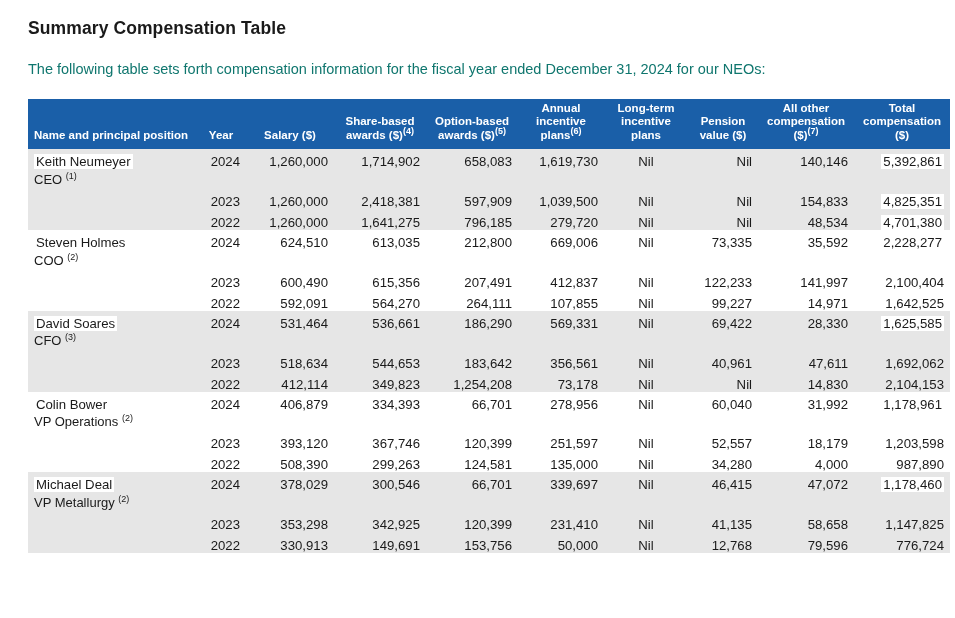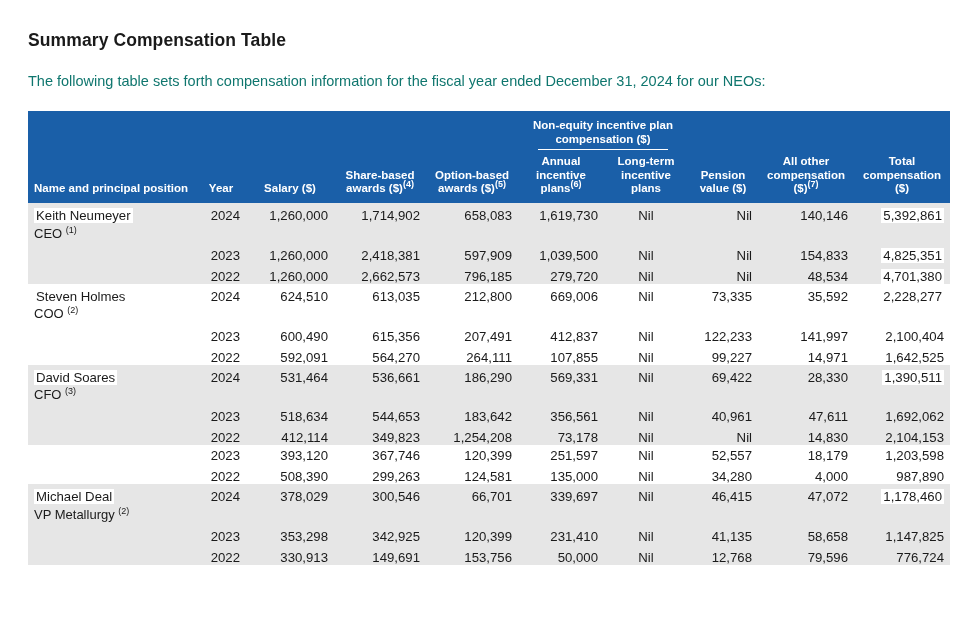--- a/index.html
+++ b/index.html
@@ -18,21 +18,21 @@
     position: relative;
     width: 955px;
     height: 618px;
     box-sizing: border-box;
     padding: 14px 28px 0 28px;
   }
   .doc-title {
     font-size: 17.5px;
     font-weight: bold;
     color: #1a1a1a;
-    margin: 16px 0 0 0;
+    margin: 4px 0 0 0;
     letter-spacing: 0.1px;
   }
   .intro {
     font-size: 14.5px;
     line-height: 1.5;
     color: #0f766e;
     margin: 20px 0 0 0;
     text-align: justify;
     width: 900px;
   }
@@ -122,30 +122,20 @@
       <col style="width:92px">
       <col style="width:92px">
       <col style="width:86px">
       <col style="width:84px">
       <col style="width:70px">
       <col style="width:96px">
       <col style="width:96px">
     </colgroup>
     <thead>
       <tr>
-        <th class="spacer-cell" colspan="5"></th>
-        <th colspan="2">
-          <div class="hdr-group">
-            <span>Non-equity incentive plan compensation ($)</span>
-            <div class="rule"></div>
-          </div>
-        </th>
-        <th class="spacer-cell" colspan="3"></th>
-      </tr>
-      <tr>
         <th class="left">
           <div class="hdr-inner"><span>Name and principal position</span></div>
         </th>
         <th class="center">
           <div class="hdr-inner"><span>Year</span></div>
         </th>
         <th class="center">
           <div class="hdr-inner"><span>Salary ($)</span></div>
         </th>
         <th class="center">
@@ -196,21 +186,21 @@
           <td class="num">1,039,500</td>
           <td class="center">Nil</td>
           <td class="num">Nil</td>
           <td class="num">154,833</td>
           <td class="num"><span class="hl">4,825,351</span></td>
         </tr>
         <tr class="shade grp-last">
           <td class="name"></td>
           <td class="num">2022</td>
           <td class="num">1,260,000</td>
-          <td class="num">2,662,573</td>
+          <td class="num">1,641,275</td>
           <td class="num">796,185</td>
           <td class="num">279,720</td>
           <td class="center">Nil</td>
           <td class="num">Nil</td>
           <td class="num">48,534</td>
           <td class="num"><span class="hl">4,701,380</span></td>
         </tr>
         <tr class="plain grp-first">
           <td class="name">
             <span class="namewrap"><span class="hl">Steven Holmes</span></span>
@@ -256,21 +246,21 @@
             <span class="pos">CFO <sup>(3)</sup></span>
           </td>
           <td class="num">2024</td>
           <td class="num">531,464</td>
           <td class="num">536,661</td>
           <td class="num">186,290</td>
           <td class="num">569,331</td>
           <td class="center">Nil</td>
           <td class="num">69,422</td>
           <td class="num">28,330</td>
-          <td class="num"><span class="hl">1,390,511</span></td>
+          <td class="num"><span class="hl">1,625,585</span></td>
         </tr>
         <tr class="shade">
           <td class="name"></td>
           <td class="num">2023</td>
           <td class="num">518,634</td>
           <td class="num">544,653</td>
           <td class="num">183,642</td>
           <td class="num">356,561</td>
           <td class="center">Nil</td>
           <td class="num">40,961</td>
@@ -282,20 +272,35 @@
           <td class="num">2022</td>
           <td class="num">412,114</td>
           <td class="num">349,823</td>
           <td class="num">1,254,208</td>
           <td class="num">73,178</td>
           <td class="center">Nil</td>
           <td class="num">Nil</td>
           <td class="num">14,830</td>
           <td class="num">2,104,153</td>
         </tr>
+        <tr class="plain grp-first">
+          <td class="name">
+            <span class="namewrap"><span class="hl">Colin Bower</span></span>
+            <span class="pos">VP Operations <sup>(2)</sup></span>
+          </td>
+          <td class="num">2024</td>
+          <td class="num">406,879</td>
+          <td class="num">334,393</td>
+          <td class="num">66,701</td>
+          <td class="num">278,956</td>
+          <td class="center">Nil</td>
+          <td class="num">60,040</td>
+          <td class="num">31,992</td>
+          <td class="num"><span class="hl">1,178,961</span></td>
+        </tr>
         <tr class="plain">
           <td class="name"></td>
           <td class="num">2023</td>
           <td class="num">393,120</td>
           <td class="num">367,746</td>
           <td class="num">120,399</td>
           <td class="num">251,597</td>
           <td class="center">Nil</td>
           <td class="num">52,557</td>
           <td class="num">18,179</td>

